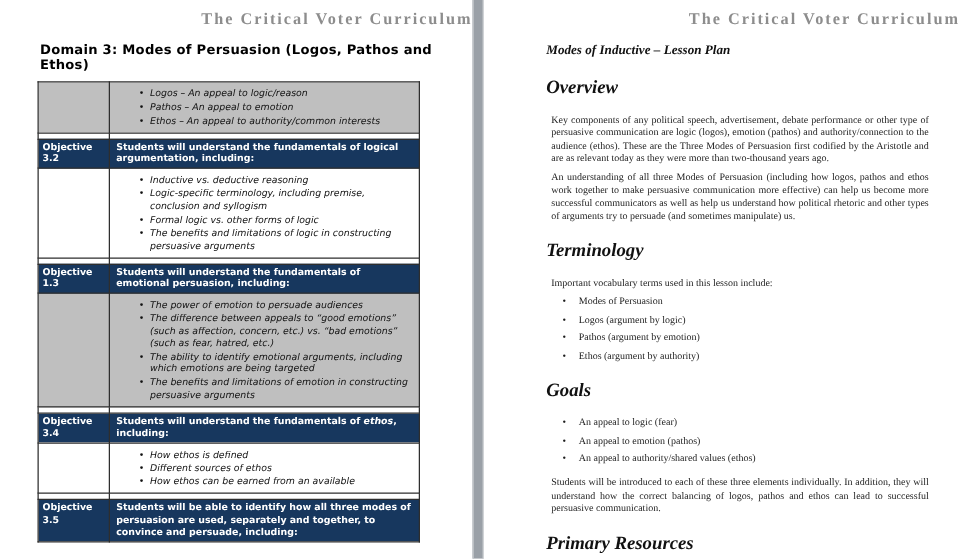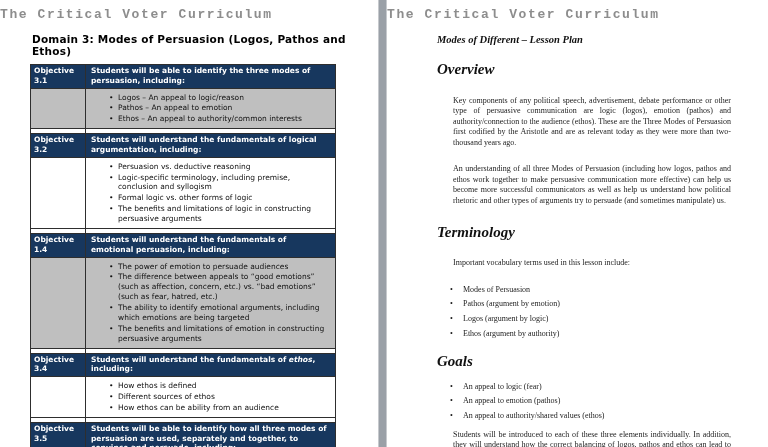--- a/index.html
+++ b/index.html
@@ -3,68 +3,64 @@
 <meta charset="utf-8">
 <style>
   html,body{margin:0;padding:0;background:#ffffff;}
   body{width:768px;height:447px;overflow:hidden;font-family:"DejaVu Sans",sans-serif;}
   .spread{display:flex;width:768px;height:447px;}
   .page{background:#fff;overflow:hidden;box-sizing:border-box;}
   .page-left{width:378px;}
   .page-right{width:381px;}
   .divider{width:9px;background:#9aa0a7;border-left:1px solid #c6c9cd;border-right:1px solid #c6c9cd;box-sizing:border-box;}
 
-  .page-header{margin-top:7px;text-align:left;font-size:13px;font-weight:bold;
-    color:#8d8d8d;letter-spacing:1.6px;font-family:Liberation Mono, monospace;}
+  .page-header{margin-top:7px;text-align:right;font-size:13px;font-weight:bold;
+    color:#8d8d8d;letter-spacing:1.6px;font-family:Liberation Serif, serif;}
 
   
   .left-content{padding:0 0 0 30px;}
   .domain-title{font-size:10.5px;font-weight:bold;color:#000;margin:11px 8px 7px 2px;letter-spacing:.2px;}
   table.obj-table{border-collapse:collapse;width:306px;table-layout:fixed;}
   table.obj-table td{border:1px solid #2e2e2e;vertical-align:top;}
   td.oid{width:48px;}
   tr.hdr td{background:#17375e;color:#ffffff;font-weight:bold;font-size:7.5px;line-height:1.3;padding:1px 3px 2px;}
   tr.hdr td.odesc{padding:1px 5px 2px;}
   tr.bodyrow td{background:#ffffff;color:#111;font-size:7.5px;line-height:1.32;padding:3px 4px 3px;}
   tr.bodyrow.shaded td{background:#bfbfbf;}
   tr.sp td{height:4px;background:#ffffff;padding:0;}
   ul.tbullets{margin:1px 0 1px;padding:0 0 0 28px;list-style:none;}
-  ul.tbullets li{position:relative;margin:0 0 1px;}
+  ul.tbullets li{position:relative;margin:0 0 1px;font-style:italic;}
   ul.tbullets li::before{content:"•";position:absolute;left:-9px;top:0;font-size:7.5px;}
 
   
   .right-content{padding:0 21px 0 50px;font-family:"Liberation Serif","DejaVu Serif",serif;
     font-size:8px;color:#1c1c1c;line-height:1.32;}
   .rp-title{font-size:10.5px;font-weight:bold;font-style:italic;margin:11px 0 0;color:#111;}
   .rp-head{font-size:15px;font-weight:bold;font-style:italic;color:#111;margin:13px 0 10px;}
   .rp-head.tight{margin-bottom:1px;}
-  .rp-para{margin:16px;text-align:justify;}
+  .rp-para{margin:4px;text-align:justify;}
   .rp-para.gap-top{margin-top:8px;}
   ul.rp-list{list-style:none;margin:3px 0 0;padding:0 0 0 26px;}
   ul.rp-list li{position:relative;margin:0 0 4px;}
   ul.rp-list li::before{content:"•";position:absolute;left:-13px;top:0;font-size:8px;}
   a.rp-link{color:#4262a8;text-decoration:underline;cursor:pointer;}
 </style>
 </head>
 <body>
 
 <div class="spread">
 
   <div class="page page-left">
     <div class="page-header">The Critical Voter Curriculum</div>
     <div class="left-content">
       <div class="domain-title">Domain 3: Modes of Persuasion (Logos, Pathos and Ethos)</div>
 
       <table class="obj-table">
 
         <tbody>
-            <tr class="hdr">
-          <td class="oid">Objective 3.1</td>
-          <td class="odesc">Students will be able to identify the three modes of persuasion, including:</td>
-        </tr>
         <tr class="bodyrow shaded">
           <td class="oid"></td>
           <td>
             <ul class="tbullets">
               <li>Logos – An appeal to logic/reason</li>
               <li>Pathos – An appeal to emotion</li>
               <li>Ethos – An appeal to authority/common interests</li>
             </ul>
           </td>
         </tr>
@@ -74,34 +70,34 @@
             </tr>
 
         <tr class="hdr">
           <td class="oid">Objective 3.2</td>
           <td class="odesc">Students will understand the fundamentals of logical argumentation, including:</td>
         </tr>
         <tr class="bodyrow">
           <td class="oid"></td>
           <td>
             <ul class="tbullets">
-              <li>Persuasion vs. deductive reasoning</li>
+              <li>Inductive vs. deductive reasoning</li>
               <li>Logic-specific terminology, including premise, conclusion and syllogism</li>
               <li>Formal logic vs. other forms of logic</li>
               <li>The benefits and limitations of logic in constructing persuasive arguments</li>
             </ul>
           </td>
         </tr>
         <tr class="sp">
               <td></td>
               <td></td>
             </tr>
 
         <tr class="hdr">
-          <td class="oid">Objective 1.4</td>
+          <td class="oid">Objective 1.3</td>
           <td class="odesc">Students will understand the fundamentals of emotional persuasion, including:</td>
         </tr>
         <tr class="bodyrow shaded">
           <td class="oid"></td>
           <td>
             <ul class="tbullets">
               <li>The power of emotion to persuade audiences</li>
               <li>The difference between appeals to “good emotions” (such as affection, concern, etc.) vs. “bad emotions” (such as fear, hatred, etc.)</li>
               <li>The ability to identify emotional arguments, including which emotions are being targeted</li>
               <li>The benefits and limitations of emotion in constructing persuasive arguments</li>
@@ -116,21 +112,21 @@
         <tr class="hdr">
           <td class="oid">Objective 3.4</td>
           <td class="odesc"><span>Students will understand the fundamentals of </span><i>ethos</i><span>, including:</span></td>
         </tr>
         <tr class="bodyrow">
           <td class="oid"></td>
           <td>
             <ul class="tbullets">
               <li>How ethos is defined</li>
               <li>Different sources of ethos</li>
-              <li>How ethos can be ability from an audience</li>
+              <li>How ethos can be earned from an available</li>
             </ul>
           </td>
         </tr>
         <tr class="sp">
               <td></td>
               <td></td>
             </tr>
 
         <tr class="hdr">
           <td class="oid">Objective 3.5</td>
@@ -142,32 +138,32 @@
 
     </div>
   </div>
 
   <div class="divider"></div>
 
   <div class="page page-right">
     <div class="page-header">The Critical Voter Curriculum</div>
     <div class="right-content">
 
-      <div class="rp-title">Modes of Different – Lesson Plan</div>
+      <div class="rp-title">Modes of Inductive – Lesson Plan</div>
 
       <div class="rp-head">Overview</div>
       <p class="rp-para">Key components of any political speech, advertisement, debate performance or other type of persuasive communication are logic (logos), emotion (pathos) and authority/connection to the audience (ethos).  These are the Three Modes of Persuasion first codified by the Aristotle and are as relevant today as they were more than two-thousand years ago.</p>
       <p class="rp-para">An understanding of all three Modes of Persuasion (including how logos, pathos and ethos work together to make persuasive communication more effective) can help us become more successful communicators as well as help us understand how political rhetoric and other types of arguments try to persuade (and sometimes manipulate) us.</p>
 
       <div class="rp-head">Terminology</div>
       <p class="rp-para">Important vocabulary terms used in this lesson include:</p>
       <ul class="rp-list">
         <li>Modes of Persuasion</li>
+        <li>Logos (argument by logic)</li>
         <li>Pathos (argument by emotion)</li>
-        <li>Logos (argument by logic)</li>
         <li>Ethos (argument by authority)</li>
       </ul>
 
       <div class="rp-head">Goals</div>
       <ul class="rp-list">
         <li>An appeal to logic (fear)</li>
         <li>An appeal to emotion (pathos)</li>
         <li>An appeal to authority/shared values (ethos)</li>
       </ul>
       <p class="rp-para gap-top">Students will be introduced to each of these three elements individually.  In addition, they will understand how the correct balancing of logos, pathos and ethos can lead to successful persuasive communication.</p>

